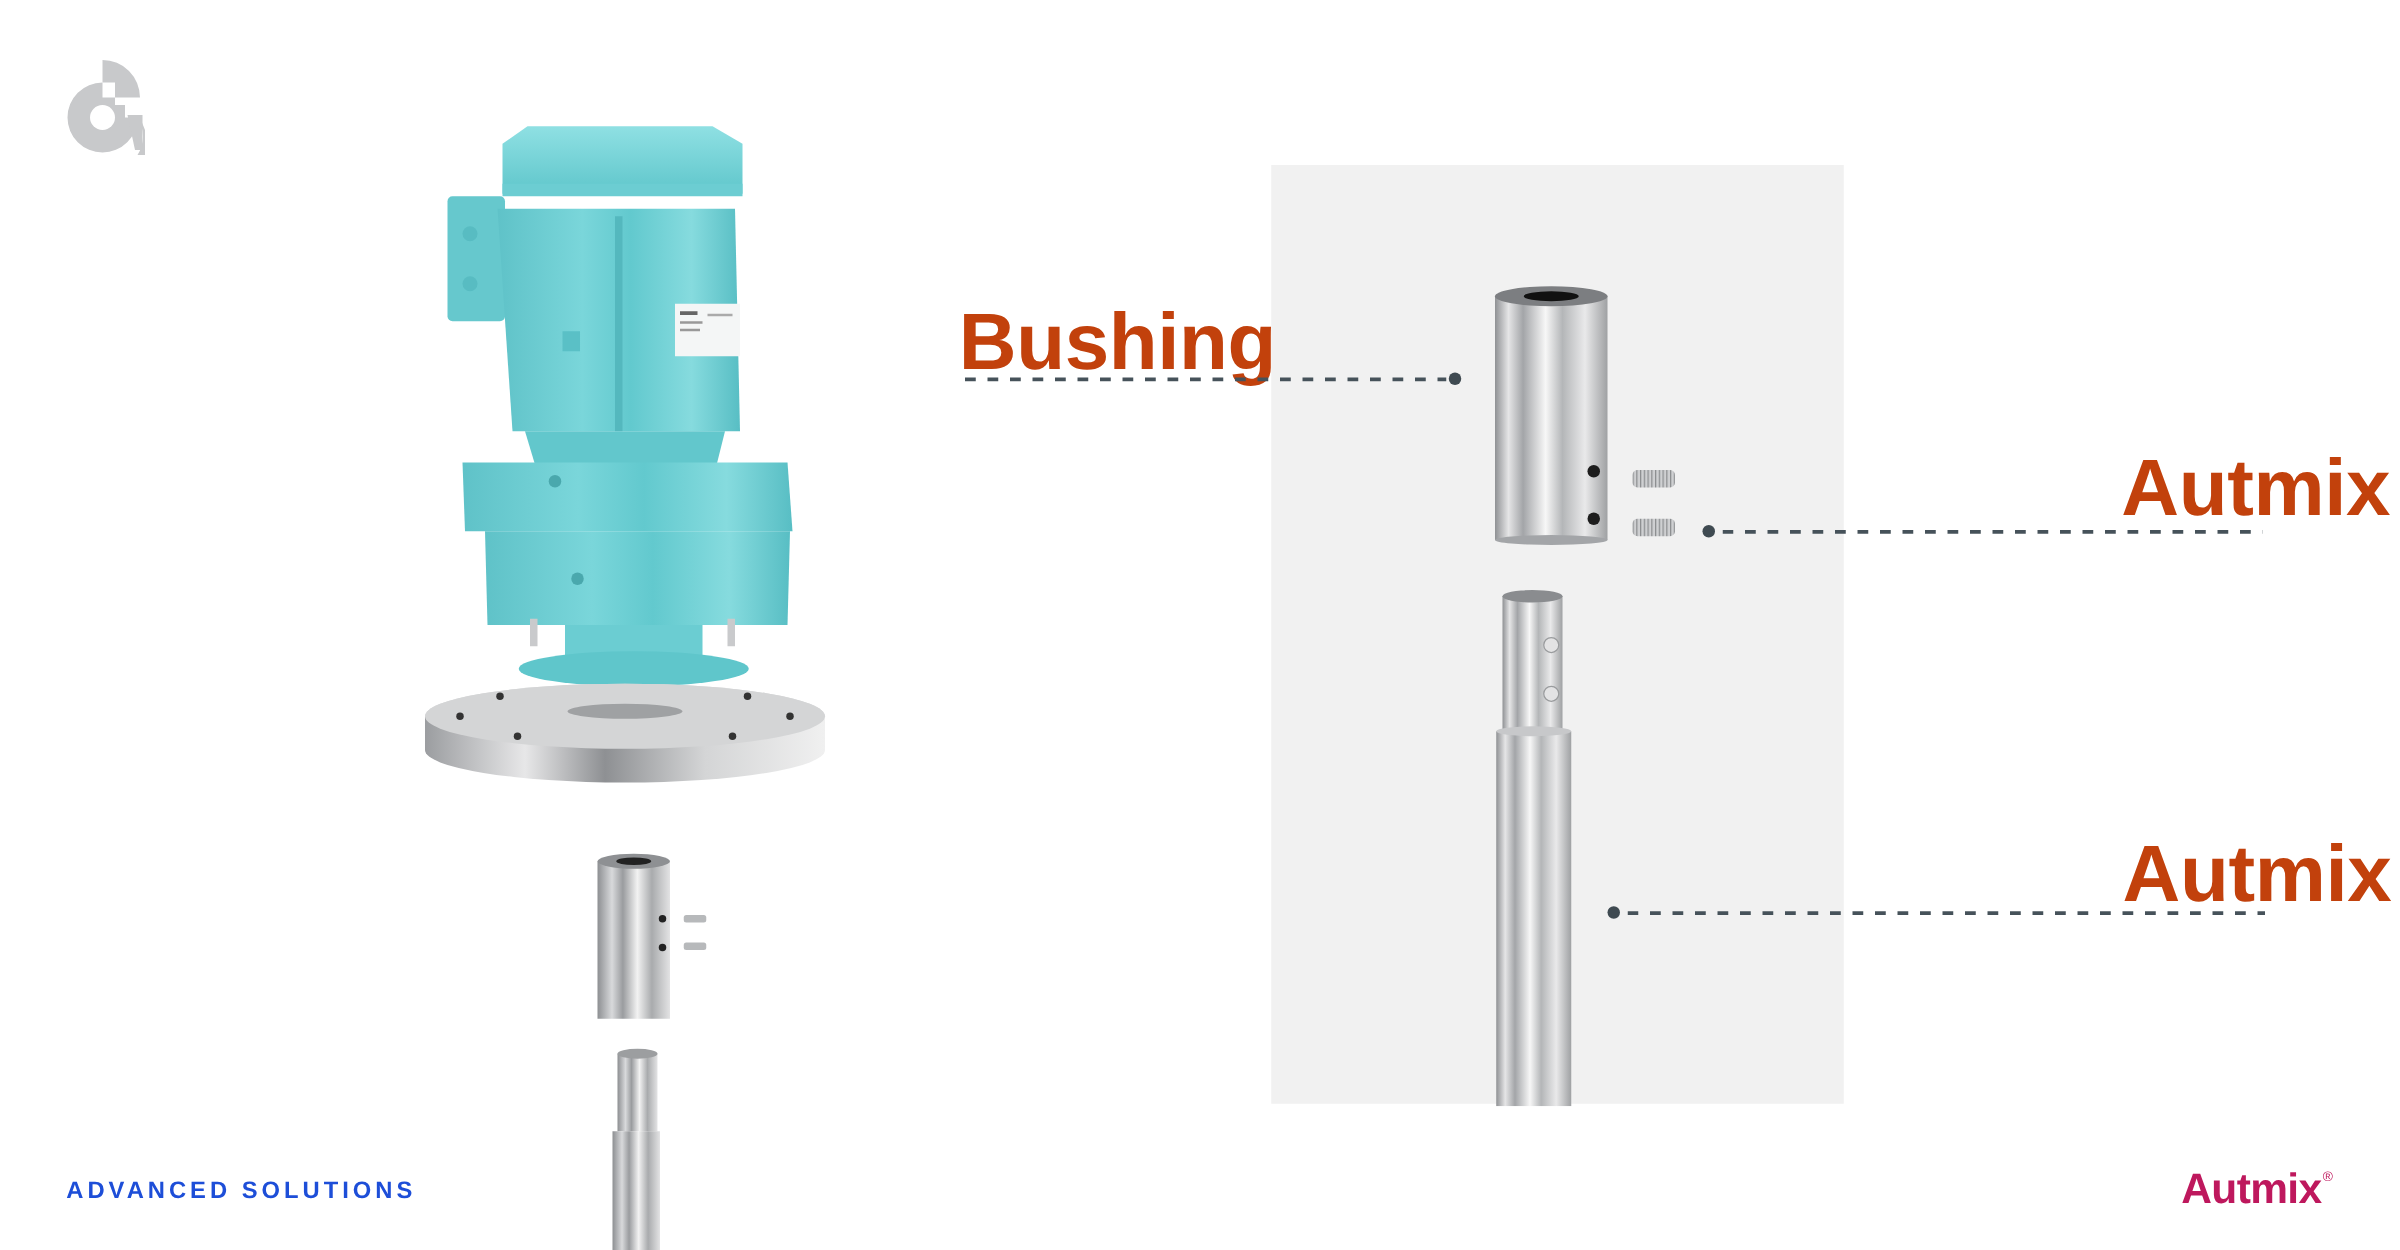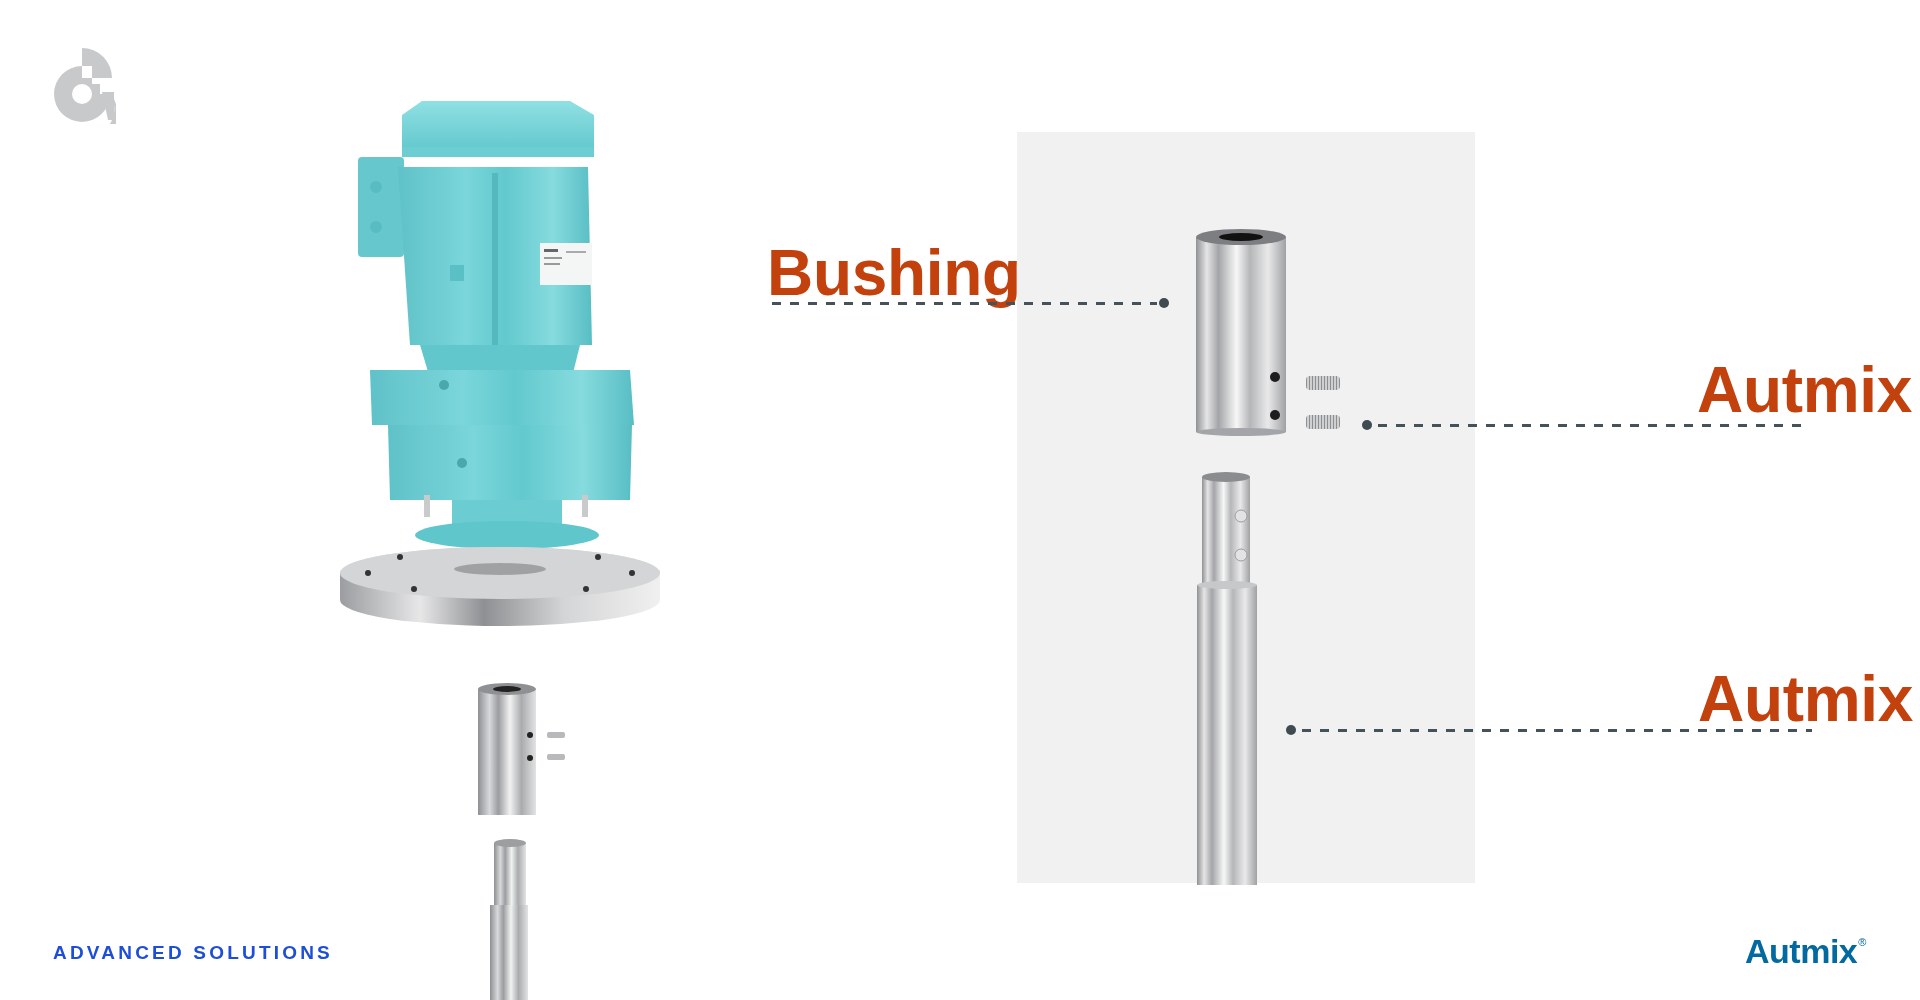--- a/index.html
+++ b/index.html
@@ -13,21 +13,21 @@
 
   
   .tagline {
     left: 53px; top: 942px;
     font-size: 19px; font-weight: 700; letter-spacing: 3.2px;
     color: #1d4ed8;
   }
   .brand {
     left: 1745px; top: 932px;
     font-size: 34px; font-weight: 700; letter-spacing: -0.5px;
-    color: #0369a1;
+    color: #be185d;
   }
   .brand sup { font-size: 11px; font-weight: 400; vertical-align: top; position: relative; top: 4px; margin-left: 1px; }
 
   
   .panel { left: 1017px; top: 132px; width: 458px; height: 751px; background: #f1f1f1; }
 
   
   .label {
     font-size: 64px; font-weight: 700; color: #c2410c; letter-spacing: -0.3px;
     line-height: 1;

